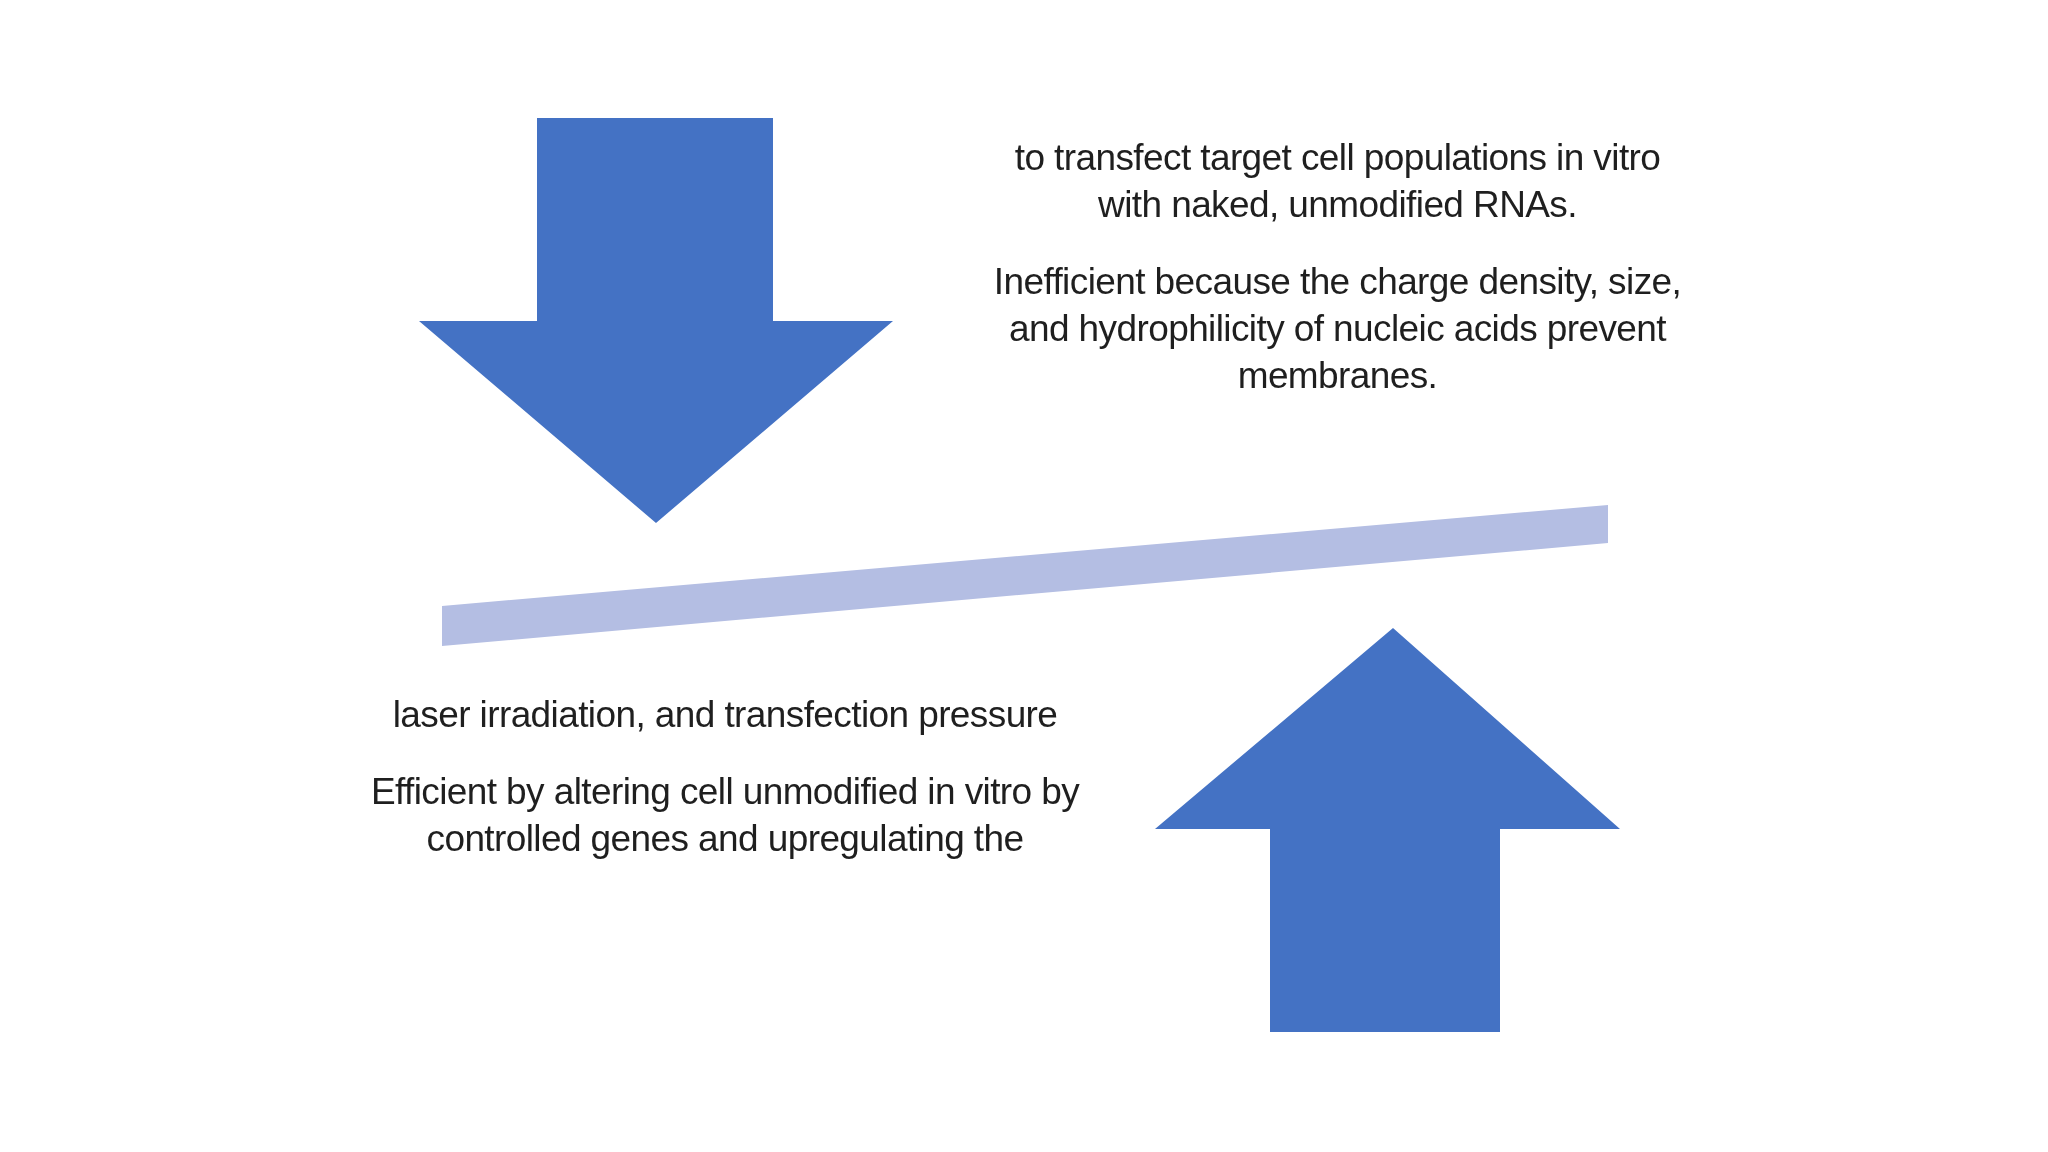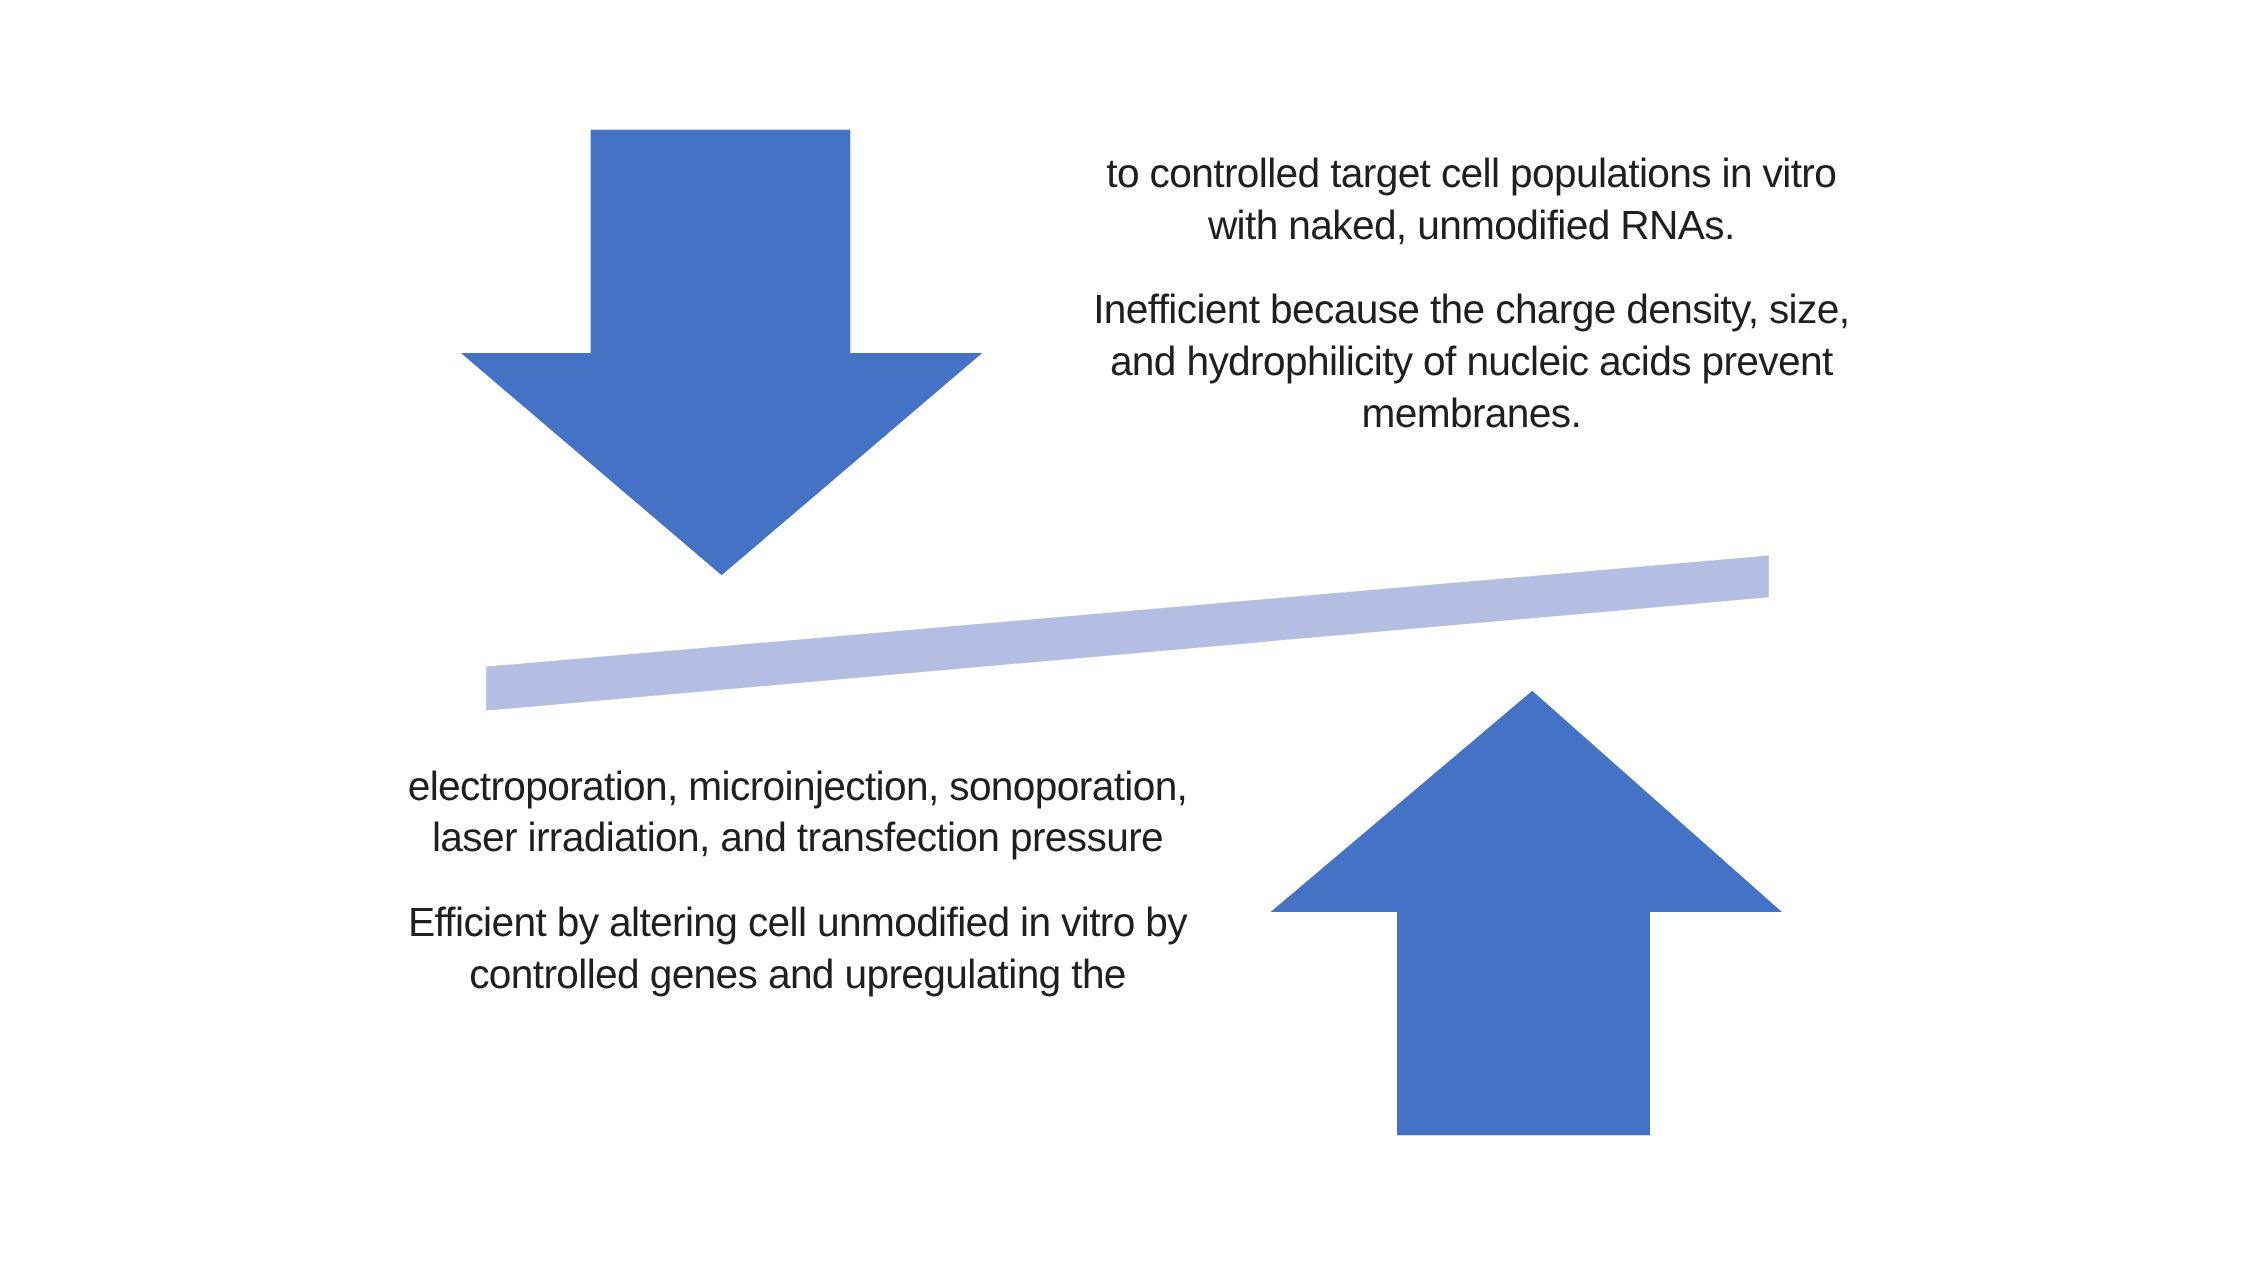--- a/index.html
+++ b/index.html
@@ -60,33 +60,32 @@
 
     <polygon fill="#4472C4" points="537,118 773,118 773,321 893,321 656,523 419,321 537,321"></polygon>
 
     <polygon fill="#B4BEE3" points="442,606 1608,505 1608,543 442,646"></polygon>
 
     <polygon fill="#4472C4" points="1393,628 1620,829 1500,829 1500,1032 1270,1032 1270,829 1155,829"></polygon>
   </svg>
 
   <div class="textblock tr-block">
     <div class="para1">
-      <div class="line">to controlled target cell populations in vitro</div>
+      <div class="line">to transfect target cell populations in vitro</div>
       <div class="line">with naked, unmodified RNAs.</div>
     </div>
     <div class="para2">
       <div class="line">Inefficient because the charge density, size,</div>
       <div class="line">and hydrophilicity of nucleic acids prevent</div>
       <div class="line">membranes.</div>
     </div>
   </div>
 
   <div class="textblock bl-block">
     <div class="para1">
-      <div class="line">electroporation, microinjection, sonoporation,</div>
       <div class="line">laser irradiation, and transfection pressure</div>
     </div>
     <div class="para2">
       <div class="line">Efficient by altering cell unmodified in vitro by</div>
       <div class="line">controlled genes and upregulating the</div>
     </div>
   </div>
 
 </div>
 

